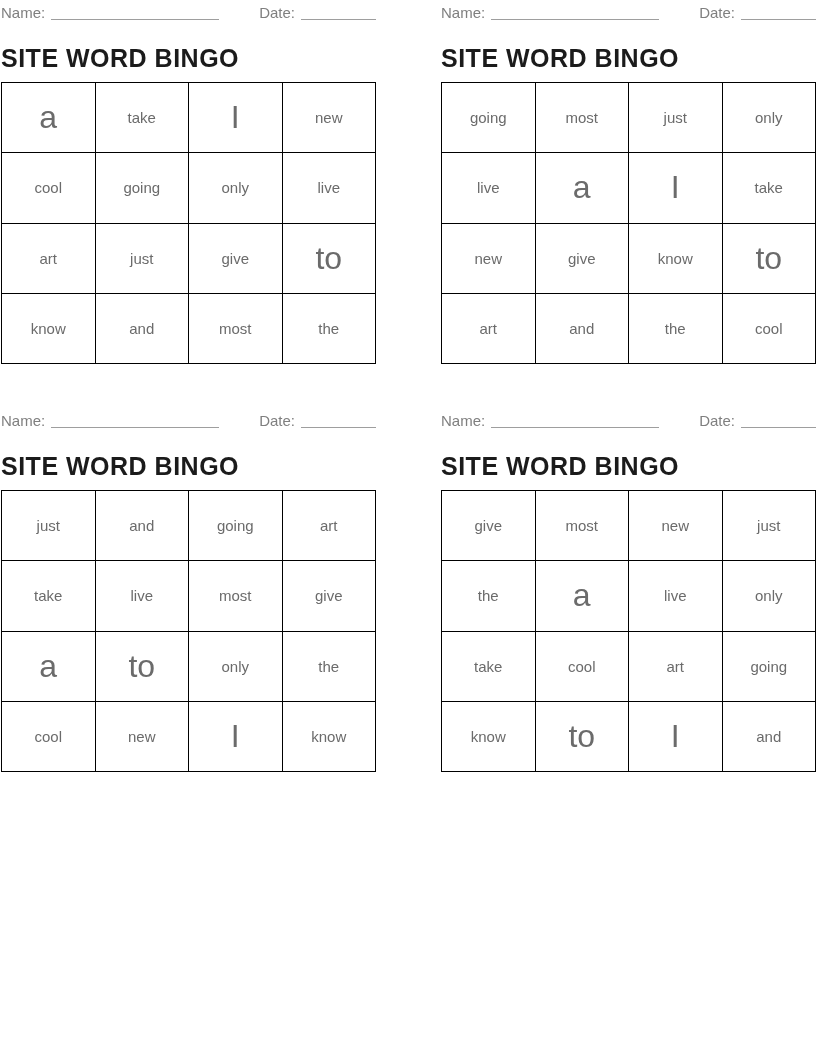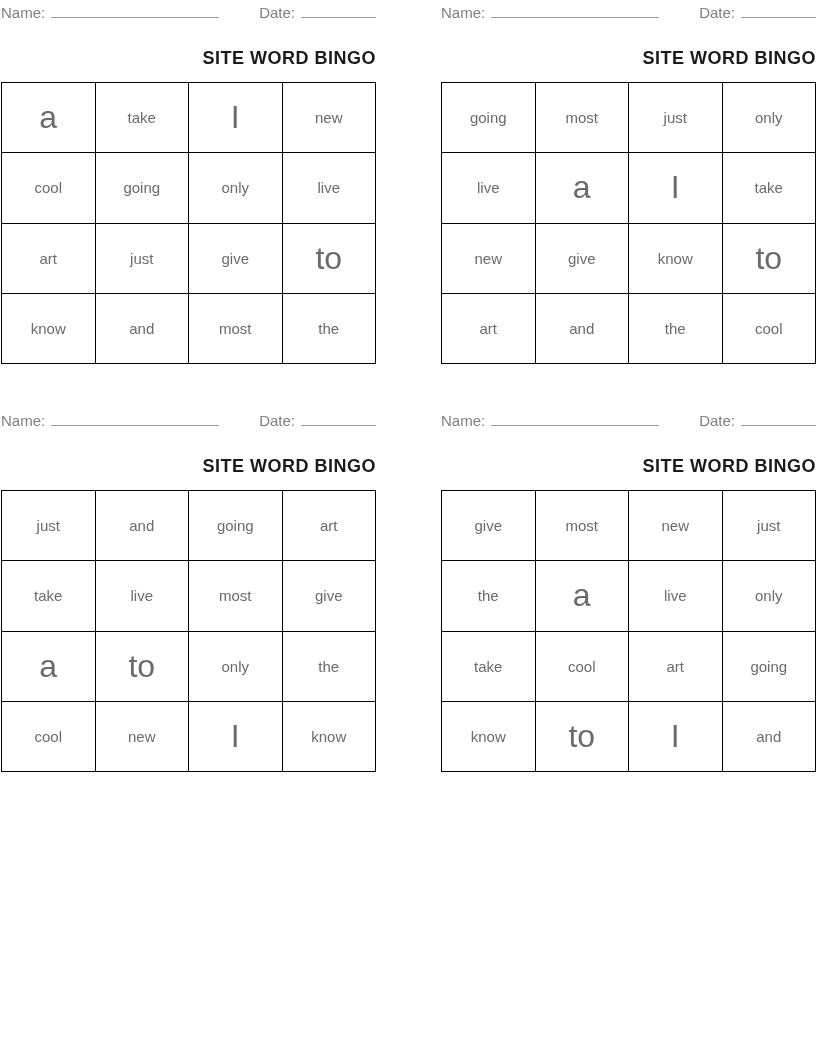--- a/index.html
+++ b/index.html
@@ -19,42 +19,42 @@
     position: absolute;
     width: 375px;
   }
   .card.tl { left: 1px;   top: 4px; }
   .card.tr { left: 441px; top: 4px; }
   .card.bl { left: 1px;   top: 412px; }
   .card.br { left: 441px; top: 412px; }
 
   .hdr {
     display: flex;
-    align-items: flex-start;
+    align-items: center;
     height: 17px;
     font-size: 15px;
     line-height: 17px;
     color: #7f7f7f;
     white-space: nowrap;
   }
   .hdr .lbl { flex: 0 0 auto; }
   .blank {
     height: 13px;
     border-bottom: 1px solid #9e9e9e;
   }
   .name-blank { width: 168px; margin-left: 6px; }
   .hdr .gap { width: 40px; }
   .date-blank { flex: 1 1 auto; margin-left: 6px; }
 
   .card-title {
     margin-top: 23px;
     height: 29px;
     line-height: 29px;
-    text-align: right;
-    font-size: 18px;
+    text-align: left;
+    font-size: 25px;
     font-weight: 700;
     letter-spacing: 0.5px;
     color: #1b1b1b;
   }
 
   .grid {
     margin-top: 9px;
     display: grid;
     grid-template-columns: repeat(4, 1fr);
     grid-template-rows: repeat(4, 70.25px);

